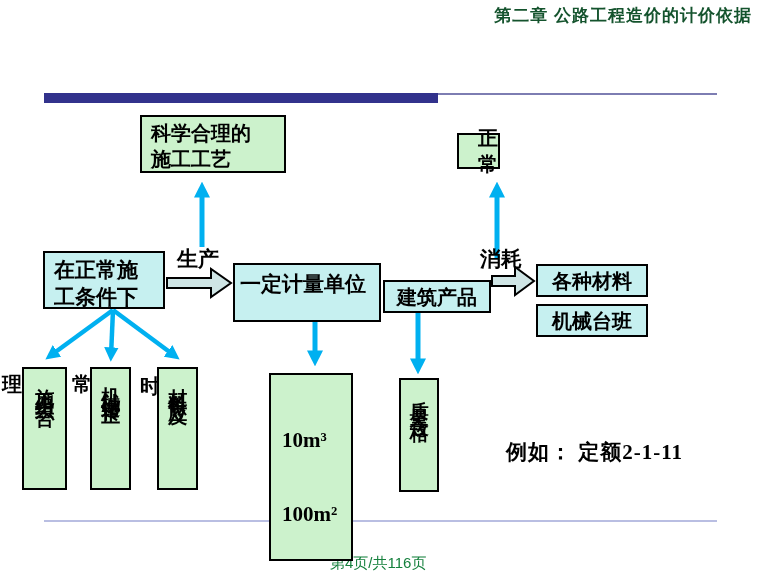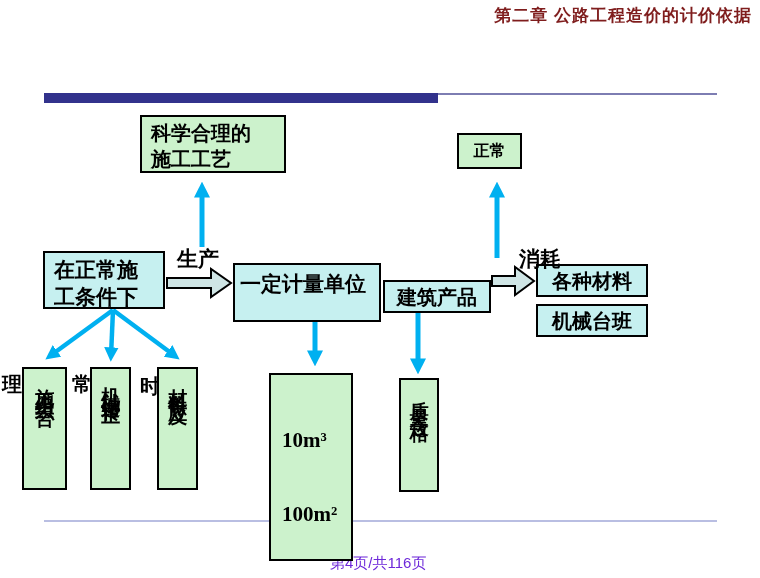--- a/index.html
+++ b/index.html
@@ -3,21 +3,21 @@
 <meta charset="utf-8">
 <style>
   html,body{margin:0;padding:0;background:#fff;}
   #slide{
     position:relative;width:760px;height:578px;background:#fff;overflow:hidden;
     font-family:"Liberation Sans",sans-serif;color:#000;
   }
   .abs{position:absolute;}
   
   .slide-title{
-    top:4px;right:8px;font-size:17px;font-weight:bold;color:#7f1d1d;
+    top:4px;right:8px;font-size:17px;font-weight:bold;color:#14532d;
     letter-spacing:1px;
   }
   .bar-thick{left:44px;top:93px;width:394px;height:10px;background:#32328c;}
   .bar-thin{left:438px;top:93px;width:279px;height:2px;background:#7d7db2;}
   .divider{left:44px;top:520px;width:673px;height:2px;background:#b9bee2;z-index:0;}
   
   svg.arrows{position:absolute;left:0;top:0;z-index:1;}
   
   .box{
     position:absolute;z-index:2;border:2px solid #000;box-sizing:border-box;
@@ -36,21 +36,21 @@
   .units-box{
     left:269px;top:373px;width:84px;height:188px;
     font-family:"Liberation Serif",serif;font-size:21px;
     padding:10px 0 12px 11px;line-height:37px;
   }
   .units-box span{display:block;}
   .example{
     left:506px;top:438px;font-size:21px;font-weight:bold;
     font-family:"Liberation Serif",serif;z-index:2;letter-spacing:1px;
   }
-  .page-footer{left:330px;top:554px;font-size:15px;color:#6d28d9;z-index:1;}
+  .page-footer{left:330px;top:554px;font-size:15px;color:#15803d;z-index:1;}
 </style>
 </head>
 <body>
 
 <div id="slide">
 
   <div class="abs slide-title">第二章 公路工程造价的计价依据</div>
   <div class="abs bar-thick"></div>
   <div class="abs bar-thin"></div>
   <div class="abs divider"></div>
@@ -68,34 +68,34 @@
     <line x1="113" y1="310" x2="50" y2="356" stroke="#00b0f0" stroke-width="4.5" marker-end="url(#ah)"></line>
     <line x1="113" y1="310" x2="111" y2="356" stroke="#00b0f0" stroke-width="4.5" marker-end="url(#ah)"></line>
     <line x1="113" y1="310" x2="175" y2="356" stroke="#00b0f0" stroke-width="4.5" marker-end="url(#ah)"></line>
     <polygon points="167,278 211,278 211,269 231,283 211,297 211,288 167,288" fill="#cfe5e5" stroke="#000" stroke-width="2"></polygon>
     <polygon points="492,276 515,276 515,267 534,281 515,295 515,286 492,286" fill="#cfe5e5" stroke="#000" stroke-width="2"></polygon>
   </svg>
 
   <div class="box green" style="left:140px;top:115px;width:146px;height:58px;padding:3px 0 12px 9px;font-size:20px;">科学合理的
 施工工艺</div>
 
-  <div class="box green center" style="left:457px;top:133px;width:65px;height:36px;font-size:16px;text-align:right;">正常</div>
+  <div class="box green center" style="left:457px;top:133px;width:43px;height:36px;font-size:20px;text-align:right;">正常</div>
 
   <div class="box cyan" style="left:43px;top:251px;width:122px;height:58px;padding:3px 0 0 9px;font-size:21px;">在正常施
 工条件下</div>
 
   <div class="box cyan" style="left:233px;top:263px;width:148px;height:59px;padding:5px 8px 0 0;font-size:21px;text-align:center;">一定计量单位</div>
 
   <div class="box cyan center" style="left:383px;top:280px;width:108px;height:33px;font-size:20px;">建筑产品</div>
 
   <div class="box cyan center" style="left:536px;top:304px;width:112px;height:33px;font-size:20px;">机械台班</div>
   <div class="box cyan center" style="left:536px;top:264px;width:112px;height:33px;font-size:20px;">各种材料</div>
 
   <div class="abs olabel" style="left:177px;top:245px;">生产</div>
-  <div class="abs olabel" style="left:480px;top:245px;margin-left:39px;">消耗</div>
+  <div class="abs olabel" style="left:480px;top:245px;">消耗</div>
 
   <div class="abs overflow-char" style="left:2px;top:371px;">理</div>
   <div class="box green vbox" style="left:22px;top:367px;width:45px;height:123px;padding-top:3px;">
     <span class="vtext" style="letter-spacing:5px;">施工组织合</span>
   </div>
 
   <div class="abs overflow-char" style="left:72px;top:371px;">常</div>
   <div class="box green vbox" style="left:90px;top:367px;width:41px;height:123px;padding-top:3px;">
     <span class="vtext" style="letter-spacing:5px;">机械运转正</span>
   </div>
@@ -110,16 +110,17 @@
     <span>100m²</span>
     <span>10m</span>
     
     
   </div>
 
   <div class="box green vbox" style="left:399px;top:378px;width:40px;height:114px;padding-top:5px;">
     <span class="vtext" style="letter-spacing:8px;">质量合格</span>
   </div>
 
+  <div class="abs example">例如： 定额2-1-11</div>
 
   <div class="abs page-footer">第4页/共116页</div>
 
 </div>
 
 </body></html>

